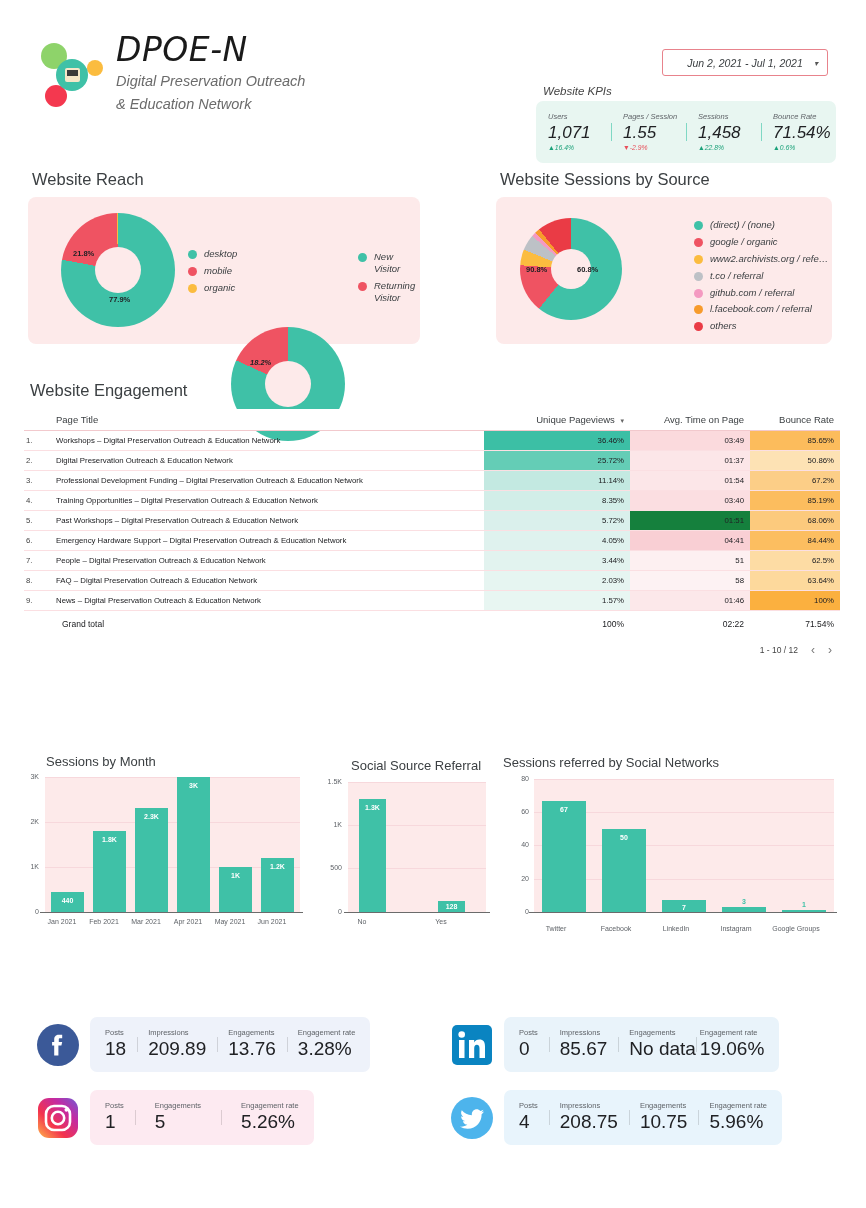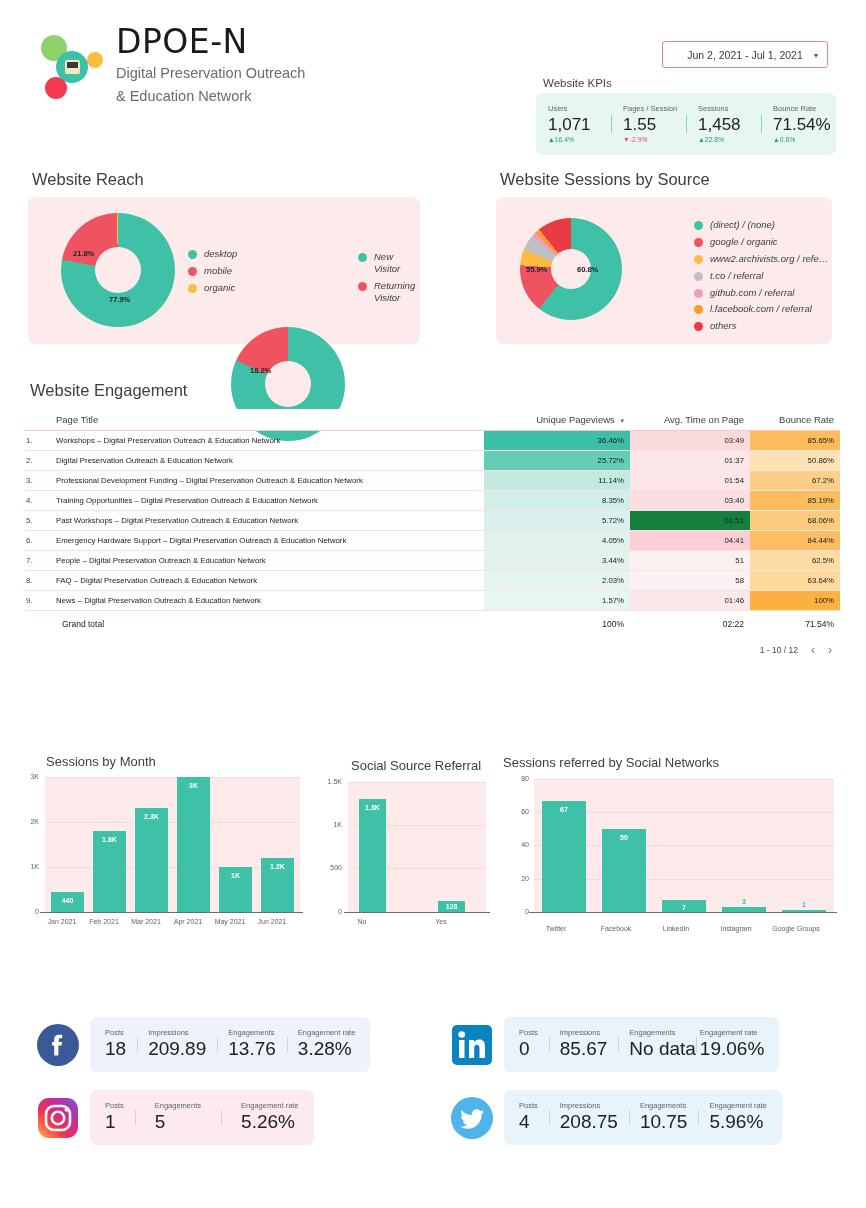--- a/index.html
+++ b/index.html
@@ -7,21 +7,21 @@
     width: 866px; height: 1208px;
     background: #ffffff;
     font-family: "Liberation Sans", sans-serif;
     color: #3c4043;
     position: relative;
     overflow: hidden;
   }
   .page { position: relative; width: 866px; height: 1208px; background: #fff; }
 
   
-  .header { position: absolute; left: 0; top: 0; width: 814px; height: 155px; }
+  .header { position: absolute; left: 0; top: 8px; width: 814px; height: 155px; font-style: italic; }
   .logo-wrap { position: absolute; left: 24px; top: 22px; display: flex; align-items: center; }
   .logo-mark { width: 88px; height: 88px; position: relative; flex: 0 0 88px; }
   .logo-text { margin-left: 4px; }
   .logo-title {
     font-size: 33px; font-weight: 400; letter-spacing: 0.5px;
     color: #1a1a1a; line-height: 1.05;
     font-family: "DejaVu Sans", sans-serif;
   }
   .logo-sub { font-size: 14.5px; color: #6b6b6b; line-height: 1.35; margin-top: 4px; }
 
@@ -199,21 +199,21 @@
       </div>
       <div class="legend-row">
         <span class="legend-dot" style="background:#fbbc3f"></span>
         <span class="legend-txt">organic</span>
       </div>
     </div>
 
     <div class="donut" style="left:203px; top:16px; width:114px; height:114px;
          background: conic-gradient(from 0deg, #3fc1a7 0deg 294.5deg, #ef5362 294.5deg 360deg);">
       <div class="hole" style="width:46px; height:46px;"></div>
-      <div class="donut-lbl" style="left:19px; top:39px;">18.2%</div>
+      <div class="donut-lbl" style="left:19px; top:31px;font-style:italic;">18.2%</div>
       <div class="donut-lbl" style="left:50px; top:85px;">81.8%</div>
     </div>
     <div class="legend" style="left:330px; top:54px;">
       <div class="legend-row">
         <span class="legend-dot" style="background:#3fc1a7"></span>
         <span class="legend-txt">New Visitor</span>
       </div>
       <div class="legend-row">
         <span class="legend-dot" style="background:#ef5362"></span>
         <span class="legend-txt" style="max-width:52px; display:inline-block;">Returning Visitor</span>
@@ -228,21 +228,21 @@
          background: conic-gradient(from 0deg,
            #3fc1a7 0deg 218.9deg,
            #ef5362 218.9deg 274.3deg,
            #fbbc3f 274.3deg 292.3deg,
            #bdc1c6 292.3deg 310.3deg,
            #f49ac1 310.3deg 315.7deg,
            #f79b2c 315.7deg 321.1deg,
            #ea3b45 321.1deg 360deg);">
       <div class="hole" style="width:40px; height:40px;"></div>
       <div class="donut-lbl" style="left:57px; top:47px;">60.8%</div>
-      <div class="donut-lbl" style="left:6px; top:47px;">55.9%</div>
+      <div class="donut-lbl" style="left:6px; top:47px;">90.8%</div>
     </div>
     <div class="legend" style="left:198px; top:22px;">
       <div class="legend-row">
         <span class="legend-dot" style="background:#3fc1a7"></span>
         <span class="legend-txt">(direct) / (none)</span>
       </div>
       <div class="legend-row">
         <span class="legend-dot" style="background:#ef5362"></span>
         <span class="legend-txt">google / organic</span>
       </div>

